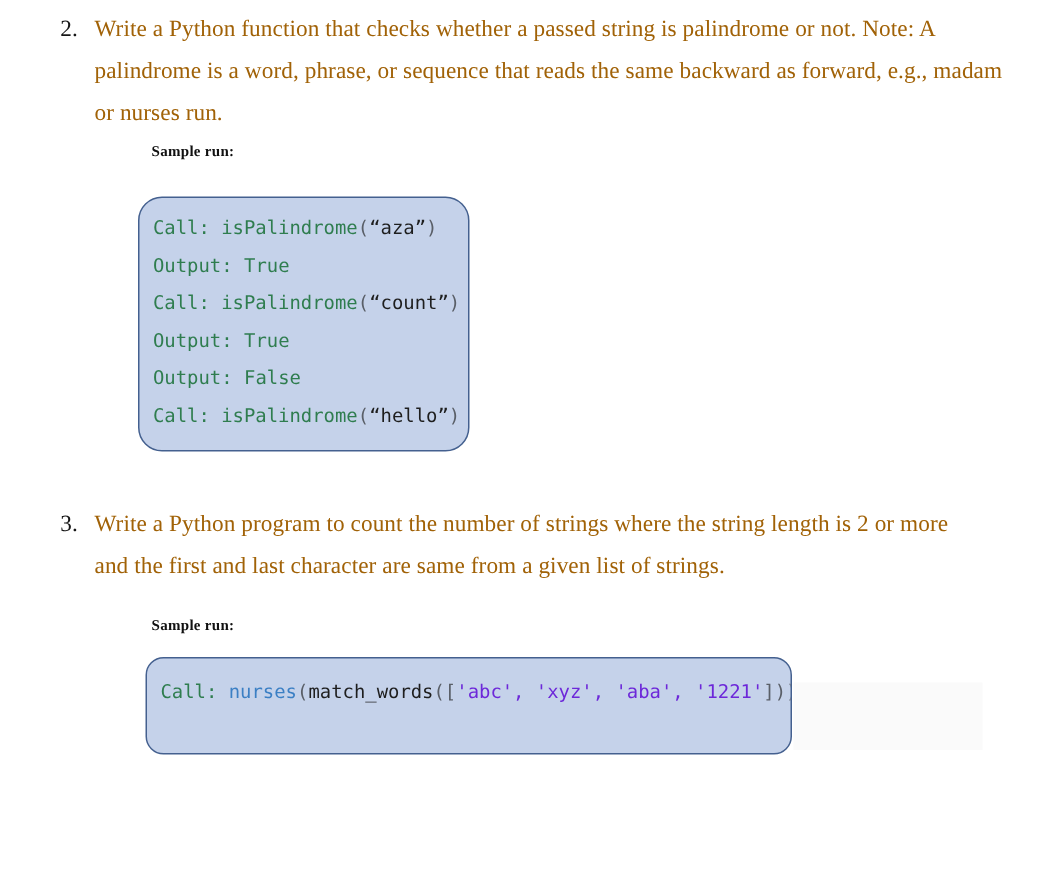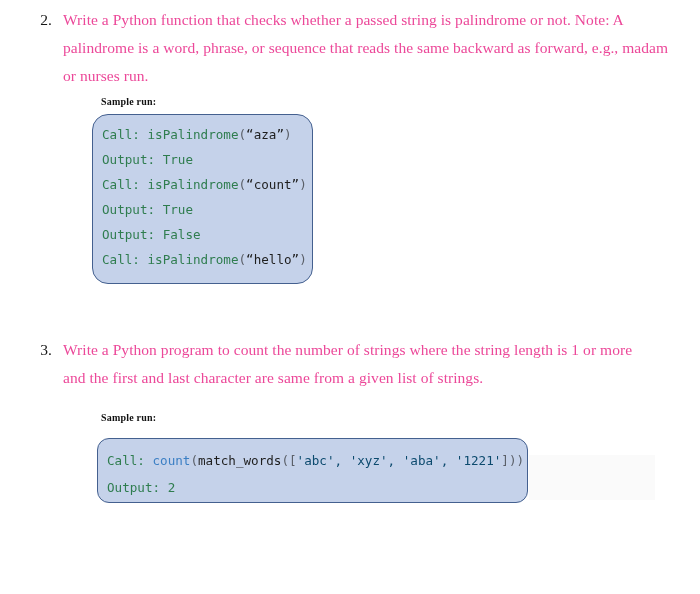--- a/index.html
+++ b/index.html
@@ -29,21 +29,21 @@
     text-align: right;
     font-size: 15.5px;
     line-height: 28px;
     color: #161616;
     letter-spacing: 0.1px;
   }
   .q-body {
     margin-left: 11px;
     font-size: 15.5px;
     line-height: 28px;
-    color: #ec4899;
+    color: #a16207;
     text-align: left;
     letter-spacing: 0.05px;
   }
 
   #question-2 { left: 22px; top: 6px; width: 650px; }
   #question-2 .q-body { width: 608px; }
 
   #question-3 { left: 22px; top: 336px; width: 640px; }
   #question-3 .q-body { width: 590px; }
 
@@ -64,21 +64,21 @@
     background: #c5d2ea;
     border: 1.6px solid #44608f;
     border-radius: 16px;
     box-sizing: border-box;
     font-family: "DejaVu Sans Mono", "Liberation Mono", monospace;
     font-size: 12.6px;
     overflow: hidden;
   }
   #code-block-1 {
     left: 92px;
-    top: 114px;
+    top: 131px;
     width: 221px;
     height: 170px;
     padding: 7px 0 0 9px;
   }
   #code-block-2 {
     left: 97px;
     top: 438px;
     width: 431px;
     height: 65px;
     padding: 8px 0 0 9px;
@@ -89,21 +89,21 @@
     line-height: 25px;
     white-space: pre;
     color: #2f7d4f;
   }
   #code-block-2 .code-line { height: 27px; line-height: 27px; }
 
   .tok-green  { color: #2f7d4f; }
   .tok-paren  { color: #5a5f68; }
   .tok-blue   { color: #3b7fc4; }
   .tok-dark   { color: #1e1e1e; }
-  .tok-str    { color: #0c4a6e; }
+  .tok-str    { color: #6d28d9; }
 
   
   #scan-artifact {
     position: absolute;
     left: 529px;
     top: 455px;
     width: 126px;
     height: 45px;
     background: #fafafa;
   }
@@ -122,23 +122,22 @@
   <div class="code-line"><span class="tok-green">Call: </span><span class="tok-green">isPalindrome</span><span class="tok-paren">(</span><span class="tok-dark">“aza”</span><span class="tok-paren">)</span></div>
   <div class="code-line"><span class="tok-green">Output: </span><span class="tok-green">True</span></div>
   <div class="code-line"><span class="tok-green">Call: </span><span class="tok-green">isPalindrome</span><span class="tok-paren">(</span><span class="tok-dark">“count”</span><span class="tok-paren">)</span></div>
   <div class="code-line"><span class="tok-green">Output: </span><span class="tok-green">True</span></div>
   <div class="code-line"><span class="tok-green">Output: </span><span class="tok-green">False</span></div>
   <div class="code-line"><span class="tok-green">Call: </span><span class="tok-green">isPalindrome</span><span class="tok-paren">(</span><span class="tok-dark">“hello”</span><span class="tok-paren">)</span></div>
 </div>
 
 <div class="question" id="question-3">
   <div class="q-number">3.</div>
-  <div class="q-body">Write a Python program to count the number of strings where the string length is 1 or more and the first and last character are same from a given list of strings.</div>
+  <div class="q-body">Write a Python program to count the number of strings where the string length is 2 or more and the first and last character are same from a given list of strings.</div>
 </div>
 
 <div class="sample-run-label" id="sample-run-label-2">Sample run:</div>
 
 <div class="code-block" id="code-block-2">
-  <div class="code-line"><span class="tok-green">Call: </span><span class="tok-blue">count</span><span class="tok-paren">(</span><span class="tok-dark">match_words</span><span class="tok-paren">([</span><span class="tok-str">'abc', 'xyz', 'aba', '1221'</span><span class="tok-paren">]))</span></div>
-  <div class="code-line"><span class="tok-green">Output: 2</span></div>
+  <div class="code-line"><span class="tok-green">Call: </span><span class="tok-blue">nurses</span><span class="tok-paren">(</span><span class="tok-dark">match_words</span><span class="tok-paren">([</span><span class="tok-str">'abc', 'xyz', 'aba', '1221'</span><span class="tok-paren">]))</span></div>
 </div>
 
 <div id="scan-artifact"></div>
 
 </body></html>

